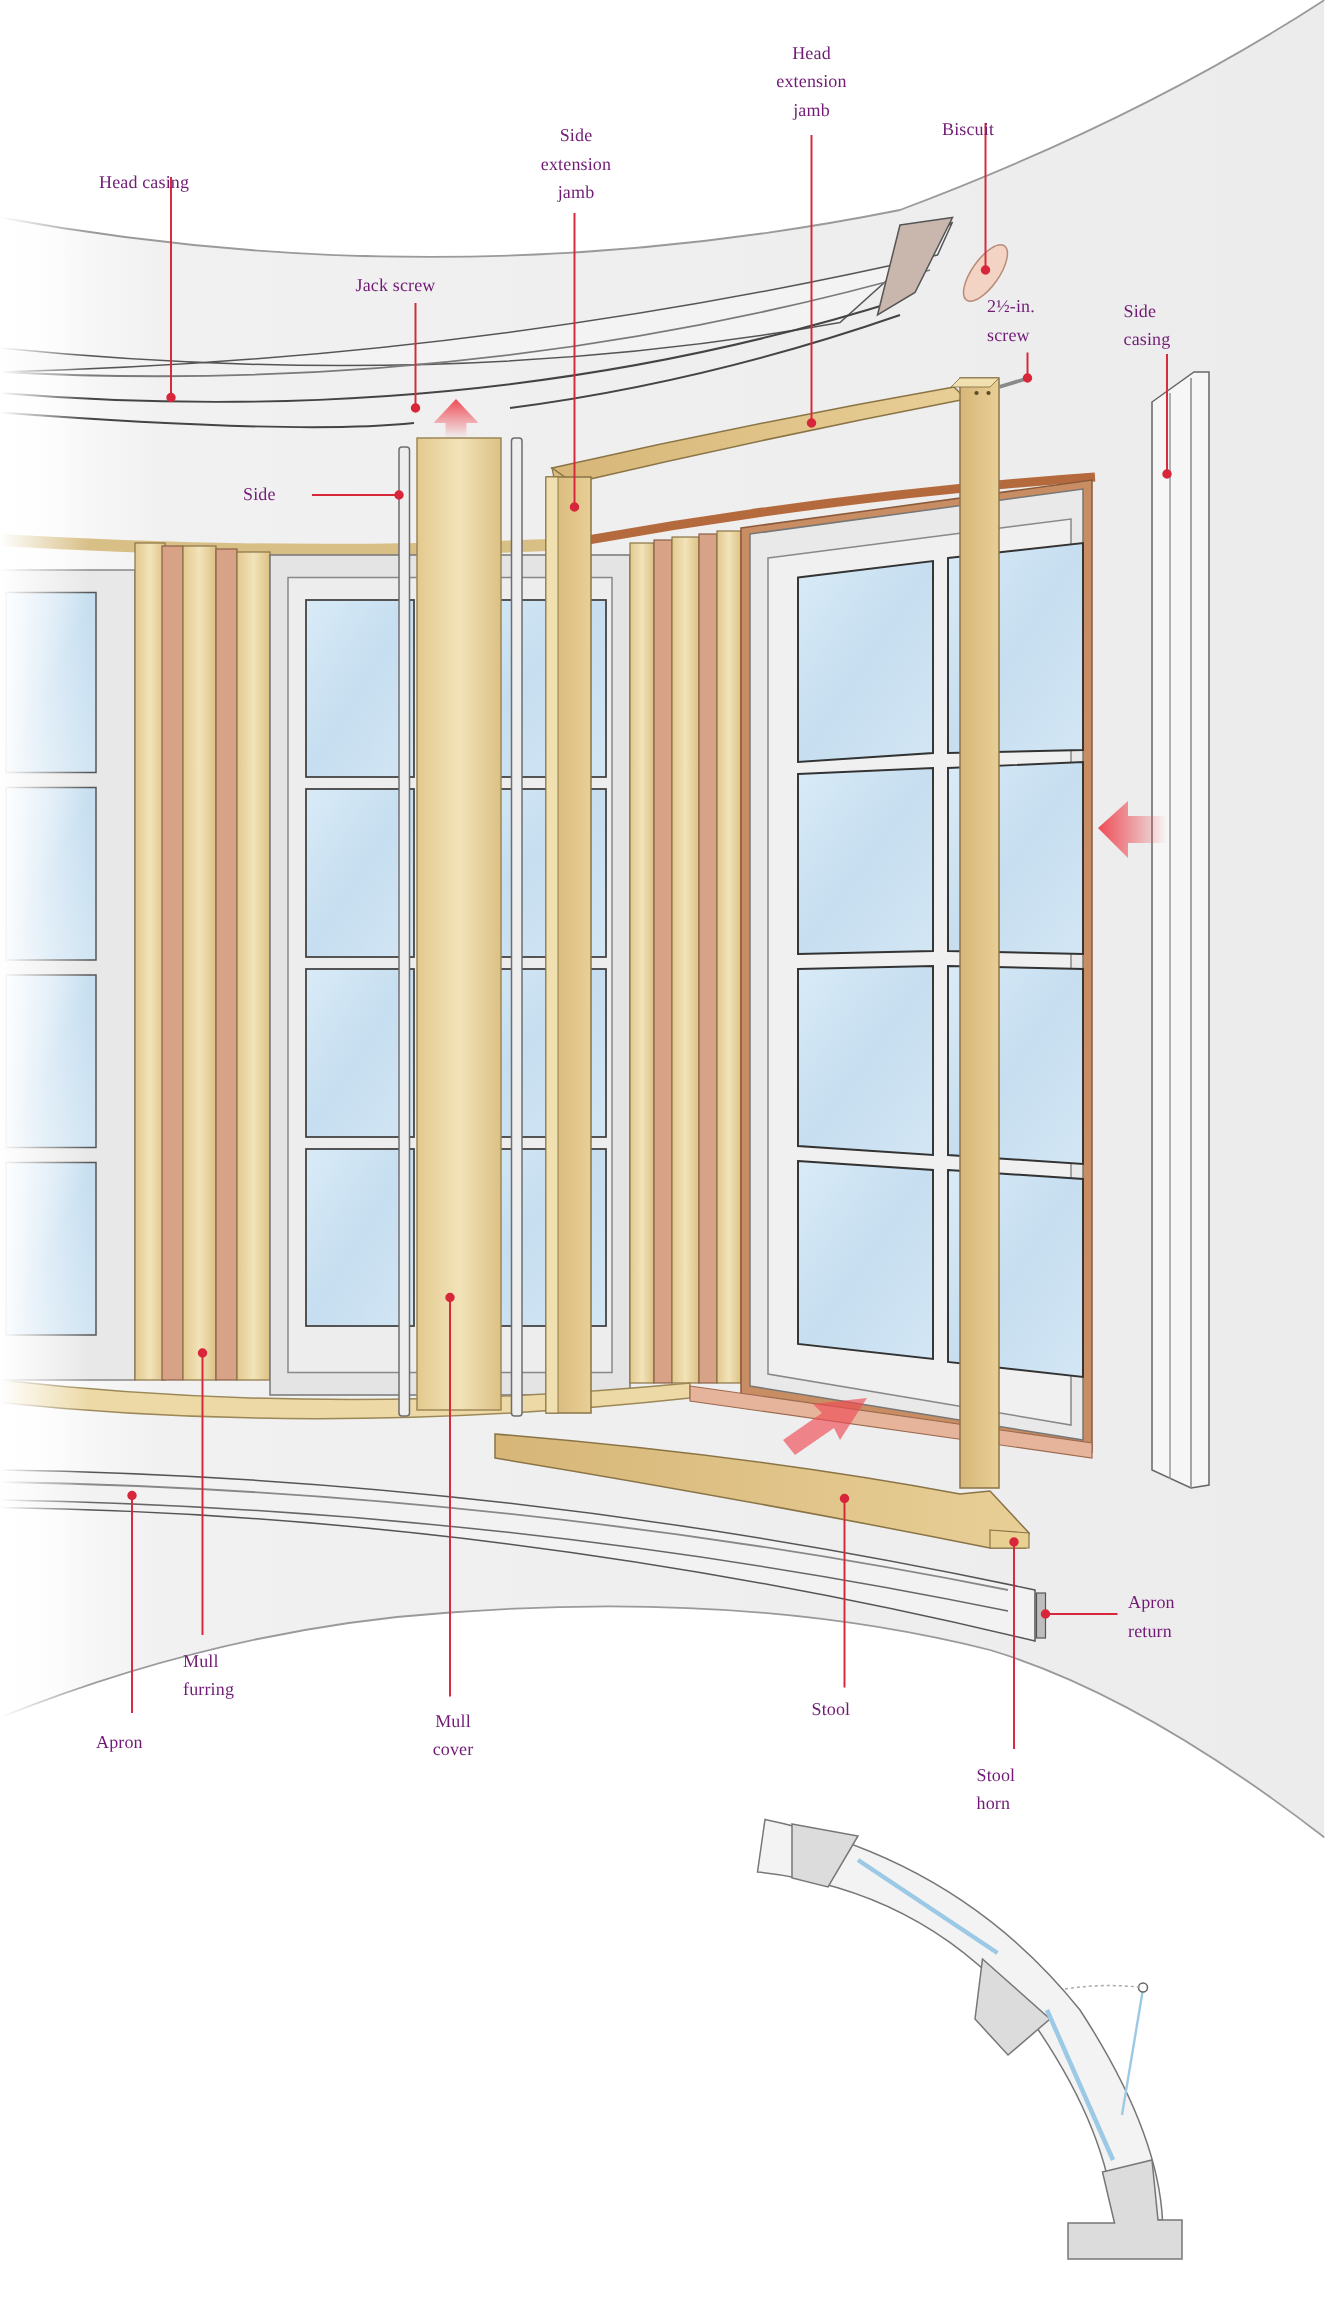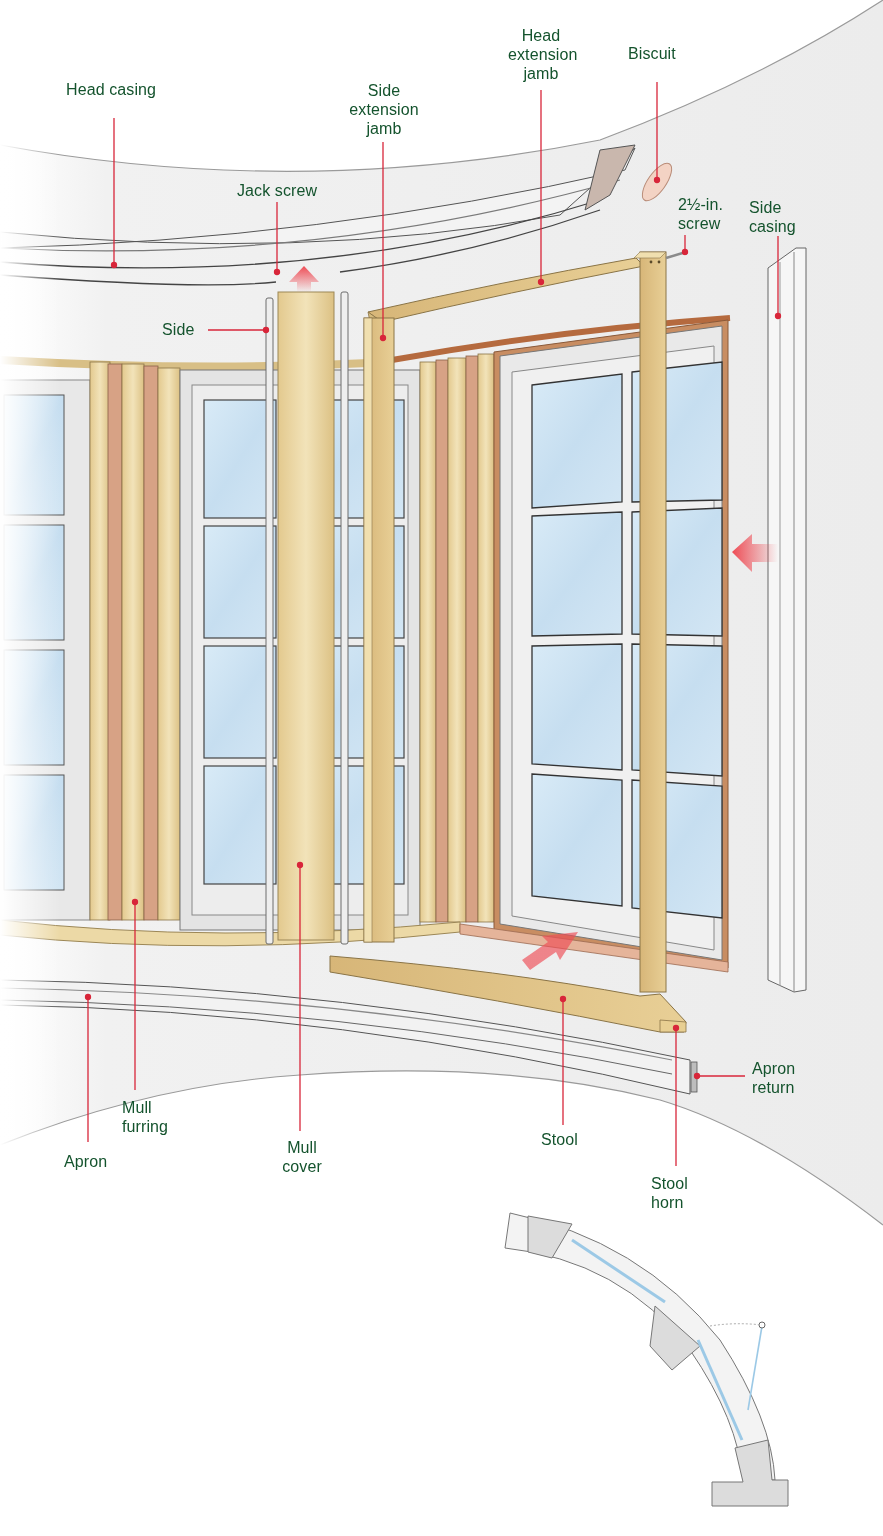--- a/index.html
+++ b/index.html
@@ -1,20 +1,20 @@
 <!DOCTYPE html>
 <html><head>
 <meta charset="utf-8">
 <style>
   html, body { margin:0; padding:0; background:#ffffff; }
   body { width:883px; height:1536px; position:relative; overflow:hidden;
          font-family:"Liberation Sans", "DejaVu Sans", sans-serif; }
   #canvas { position:absolute; left:0; top:0; width:883px; height:1536px; }
-  .lbl { position:absolute; font-size:16px; line-height:19px; color:#14532d;
-         text-align:center; white-space:pre-line; font-weight:500; letter-spacing:0.1px; }
+  .lbl { position:absolute; font-size:12px; line-height:19px; color:#701a75;
+         text-align:center; white-space:pre-line; font-weight:500; letter-spacing:0.1px;font-family:Liberation Serif, serif; }
   .lbl.left { text-align:left; }
 </style>
 </head>
 <body>
 
 <svg id="canvas" viewBox="0 0 883 1536" xmlns="http://www.w3.org/2000/svg">
   <defs>
     <linearGradient id="wallFade" x1="0" x2="1" y1="0" y2="0">
       <stop offset="0" stop-color="#ffffff"></stop>
       <stop offset="0.12" stop-color="#f1f1f1"></stop>
@@ -207,30 +207,30 @@
     <path d="M655,1306 L700,1346 L672,1370 L650,1346 Z" fill="#dcdcdc" stroke="#777"></path>
     <path d="M735,1448 L768,1440 L772,1480 L788,1480 L788,1506 L712,1506 L712,1482 L743,1482 Z" fill="#dcdcdc" stroke="#777"></path>
     <line x1="572" y1="1240" x2="665" y2="1302" stroke="#9cc9e6" stroke-width="3"></line>
     <line x1="698" y1="1340" x2="742" y2="1440" stroke="#9cc9e6" stroke-width="3"></line>
     <line x1="748" y1="1410" x2="762" y2="1326" stroke="#9cc9e6" stroke-width="1.6"></line>
     <circle cx="762" cy="1325" r="3" fill="#fff" stroke="#666"></circle>
     <path d="M710,1326 Q735,1322 762,1325" fill="none" stroke="#aaa" stroke-dasharray="2 2"></path>
   </g>
 </svg>
 
-<div class="lbl left" style="left:66px; top:80px;">Head casing</div>
+<div class="lbl left" style="left:66px; top:112px;">Head casing</div>
 <div class="lbl" style="left:508px; top:26px; width:66px;">Head
 extension
 jamb</div>
 <div class="lbl" style="left:345px; top:81px; width:78px;">Side
 extension
 jamb</div>
-<div class="lbl left" style="left:628px; top:44px;">Biscuit</div>
+<div class="lbl left" style="left:628px; top:77px;">Biscuit</div>
 <div class="lbl left" style="left:237px; top:181px;">Jack screw</div>
-<div class="lbl left" style="left:658px; top:195px;margin-left:20px;">2½-in.
+<div class="lbl left" style="left:658px; top:195px;">2½-in.
 screw</div>
 <div class="lbl left" style="left:749px; top:198px;">Side
 casing</div>
 <div class="lbl left" style="left:162px; top:320px;">Side</div>
 <div class="lbl left" style="left:64px; top:1152px;">Apron</div>
 <div class="lbl left" style="left:122px; top:1098px;">Mull
 furring</div>
 <div class="lbl" style="left:276px; top:1138px; width:52px;">Mull
 cover</div>
 <div class="lbl left" style="left:541px; top:1130px;">Stool</div>

